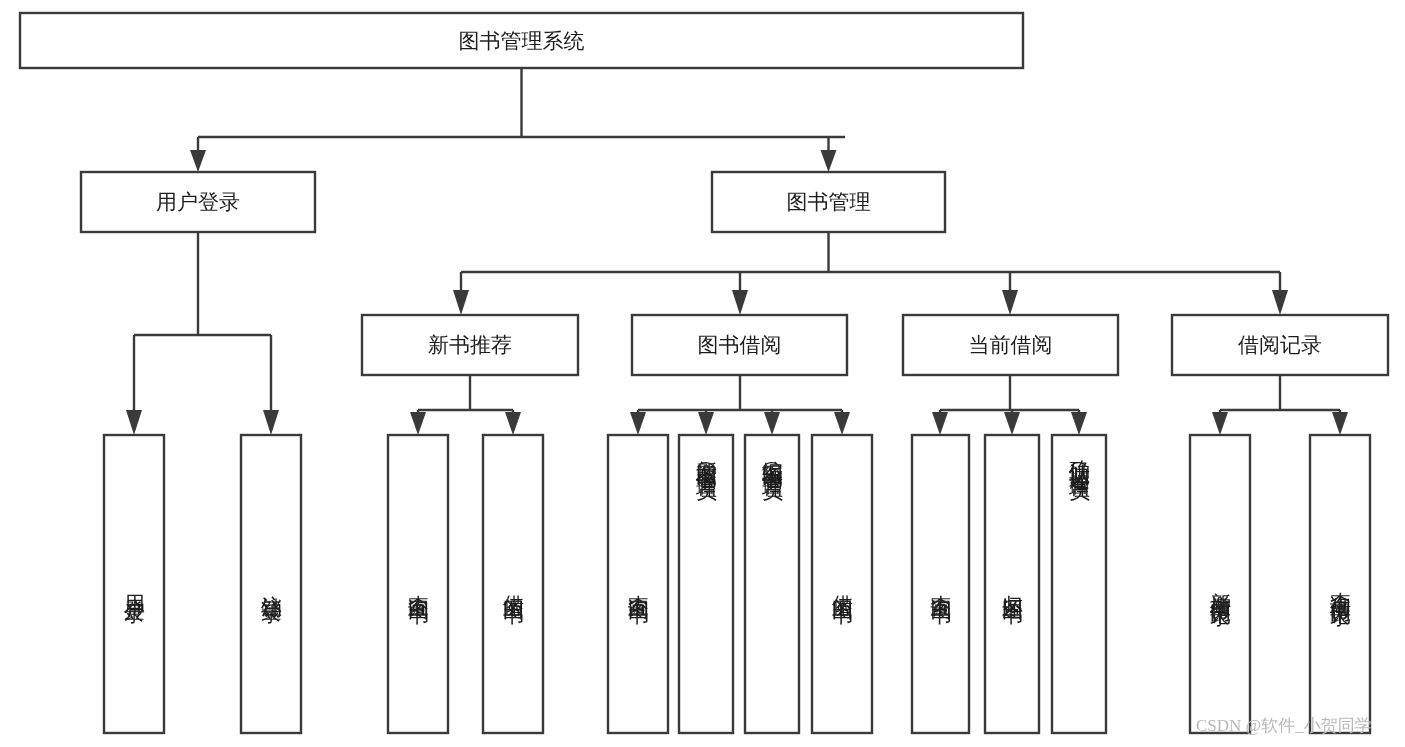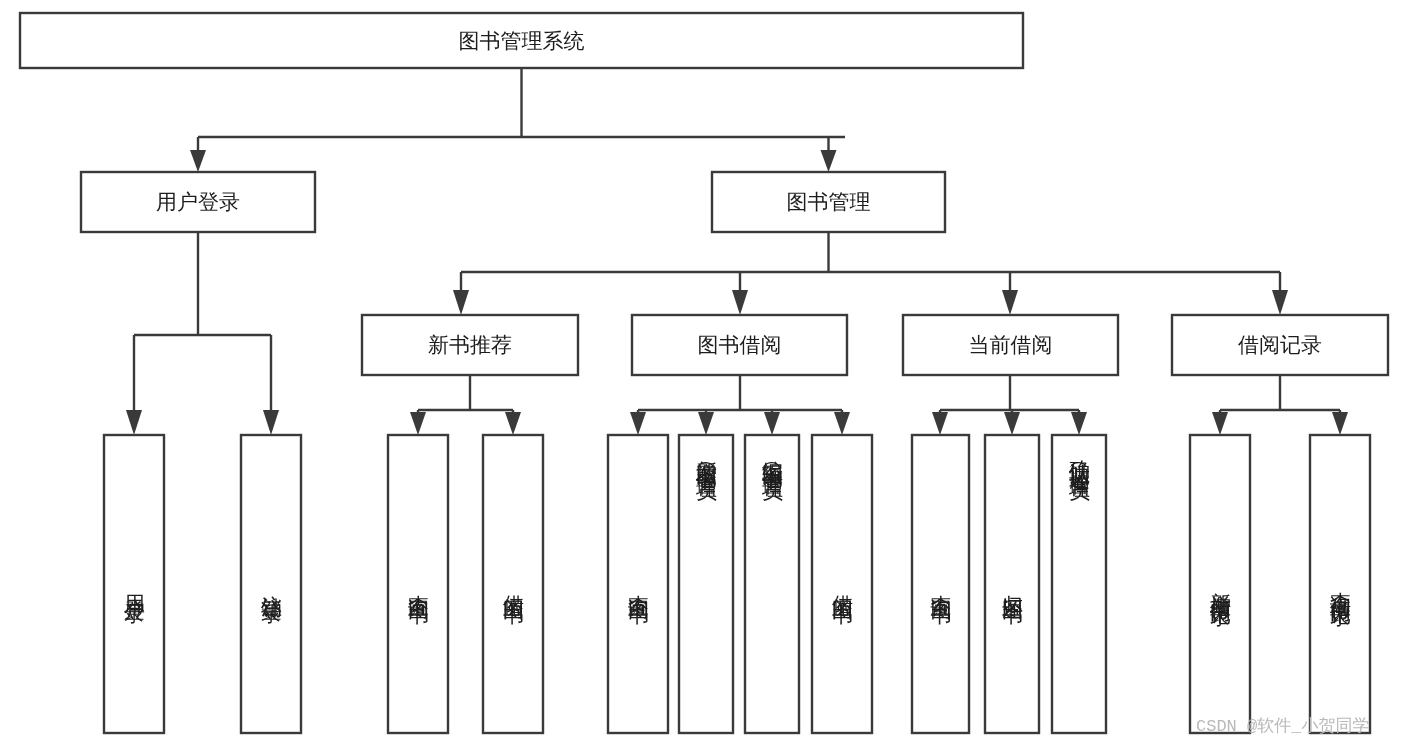--- a/index.html
+++ b/index.html
@@ -59,21 +59,21 @@
     font-family: "Liberation Sans", "DejaVu Sans", sans-serif;
     font-size: 21px;
     line-height: 1.28;
     letter-spacing: 3px;
     color: #1d1d1d;
     white-space: nowrap;
     pointer-events: none;
   }
   .watermark {
     position: absolute;
-    font-family: Liberation Mono, monospace;
+    font-family: Liberation Serif, serif;
     font-size: 17px;
     color: #b9b9b9;
     white-space: nowrap;
     pointer-events: none;
   }
 </style>
 </head>
 <body>
 
 <div id="diagram-root">

